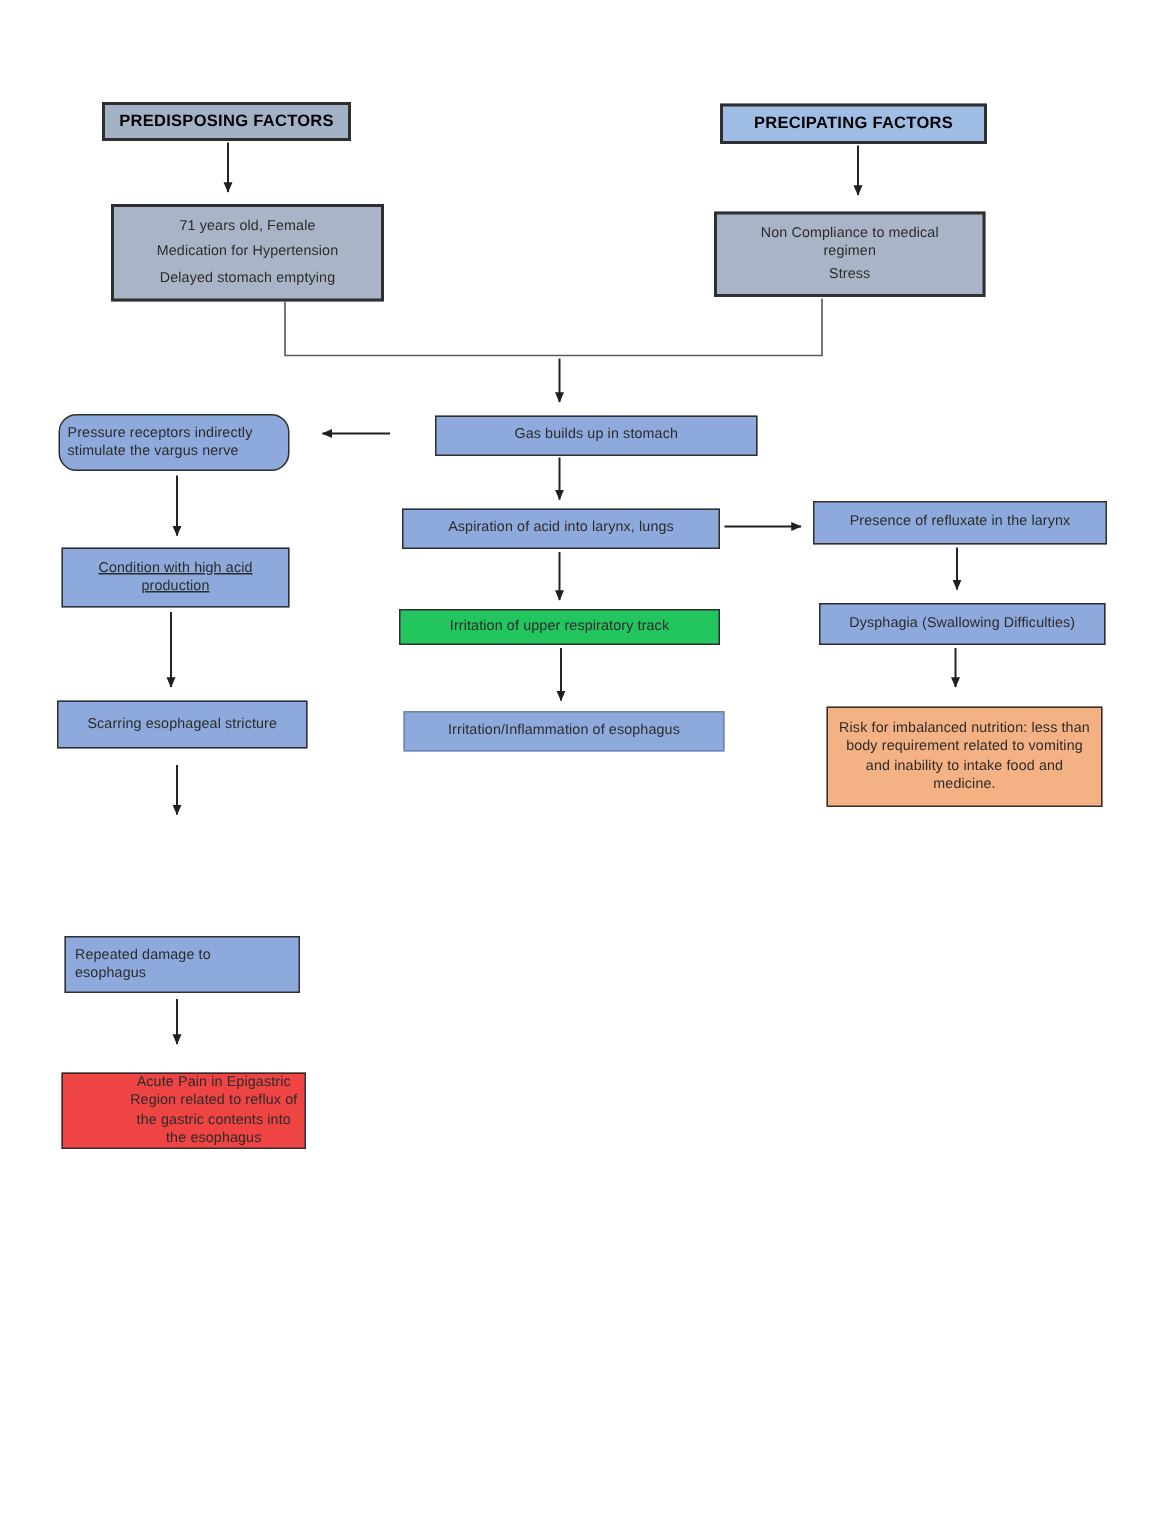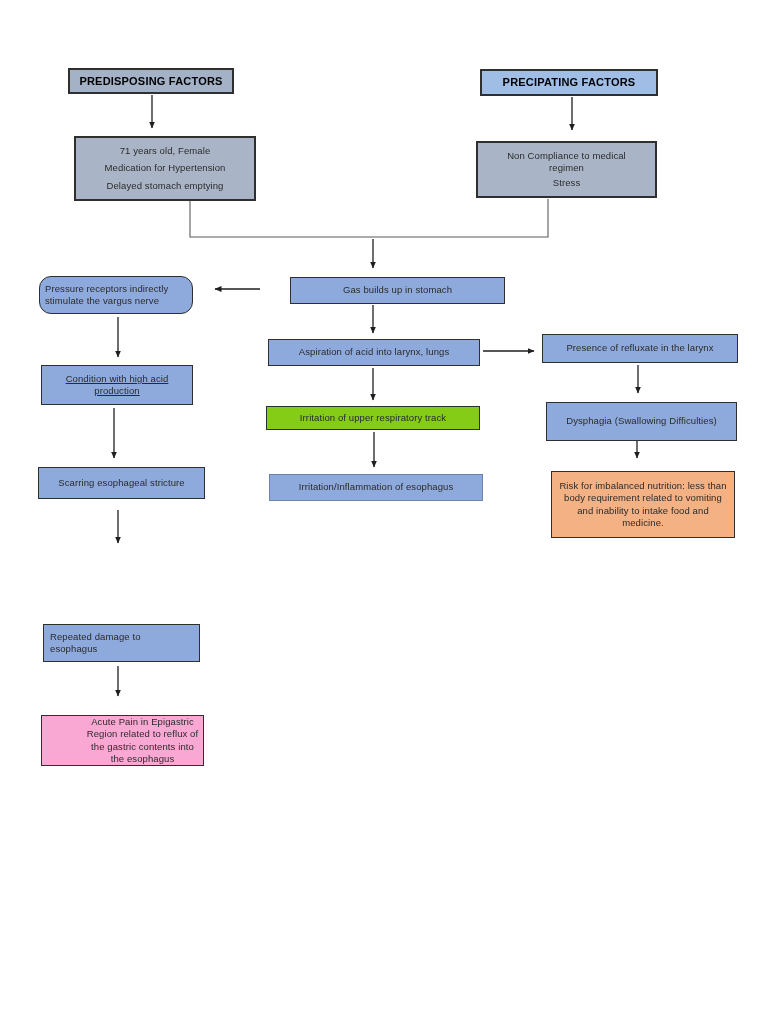--- a/index.html
+++ b/index.html
@@ -100,27 +100,27 @@
   <div class="box left-text" style="left: 39px; top: 276px; width: 154px; height: 38px; padding: 3px 5px; background-color: rgb(142, 169, 219); border-radius: 12px;">Pressure receptors indirectly stimulate the vargus nerve</div>
 
   <div class="box" style="left: 41px; top: 365px; width: 152px; height: 40px; background-color: rgb(142, 169, 219); text-decoration: underline;">Condition with high acid production</div>
 
   <div class="box" style="left: 38px; top: 467px; width: 167px; height: 32px; background-color: rgb(142, 169, 219);">Scarring esophageal stricture</div>
 
   <div class="box left-text" style="left: 43px; top: 624px; width: 157px; height: 38px; padding: 3px 6px; background-color: rgb(142, 169, 219);">
     <span class="wrap-tight">Repeated damage to esophagus</span>
   </div>
 
-  <div class="box diag-box" style="left: 41px; top: 715px; width: 163px; height: 51px; background-color: #f9a8d4; padding-left: 44px;">Acute Pain in Epigastric Region related to reflux of the gastric contents into the esophagus</div>
+  <div class="box diag-box" style="left: 41px; top: 715px; width: 163px; height: 51px; background-color: #ef4444; padding-left: 44px;">Acute Pain in Epigastric Region related to reflux of the gastric contents into the esophagus</div>
 
   <div class="box" style="left: 268px; top: 339px; width: 212px; height: 27px; background-color: rgb(142, 169, 219);">Aspiration of acid into larynx, lungs</div>
 
-  <div class="box" style="left: 266px; top: 406px; width: 214px; height: 24px; background-color: #84cc16;">Irritation of upper respiratory track</div>
+  <div class="box" style="left: 266px; top: 406px; width: 214px; height: 24px; background-color: #22c55e;">Irritation of upper respiratory track</div>
 
   <div class="box soft-border" style="left: 269px; top: 474px; width: 214px; height: 27px; background-color: rgb(142, 169, 219);">Irritation/Inflammation of esophagus</div>
 
   <div class="box" style="left: 542px; top: 334px; width: 196px; height: 29px; background-color: rgb(142, 169, 219);">Presence of refluxate in the larynx</div>
 
-  <div class="box" style="left: 546px; top: 402px; width: 191px; height: 39px; background-color: rgb(142, 169, 219);">Dysphagia (Swallowing Difficulties)</div>
+  <div class="box" style="left: 546px; top: 402px; width: 191px; height: 28px; background-color: rgb(142, 169, 219);">Dysphagia (Swallowing Difficulties)</div>
 
   <div class="box diag-box" style="left: 551px; top: 471px; width: 184px; height: 67px; background-color: rgb(244, 177, 131);">Risk for imbalanced nutrition: less than body requirement related to vomiting and inability to intake food and medicine.</div>
 
 </div>
 
 </body></html>

